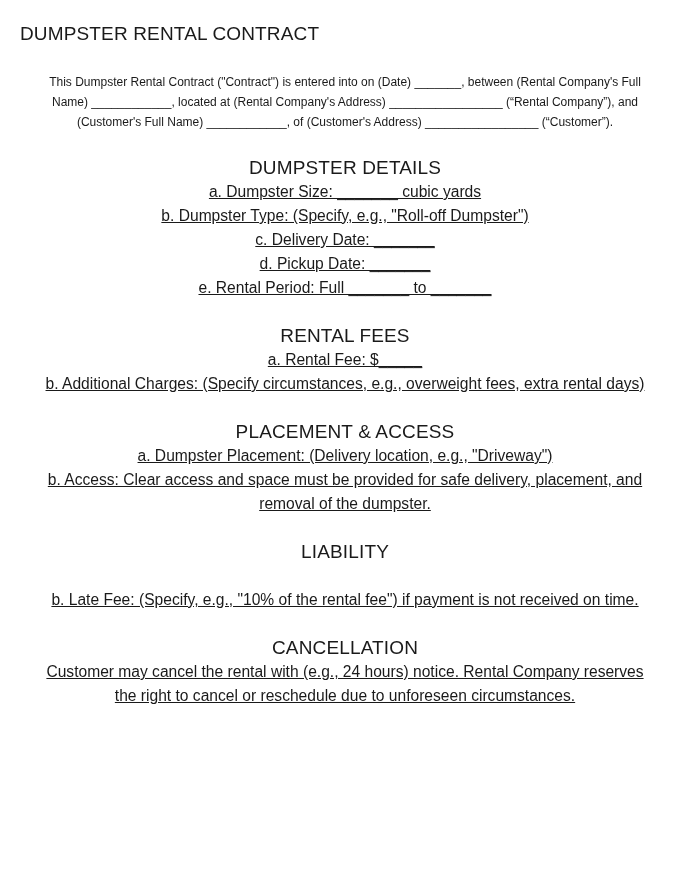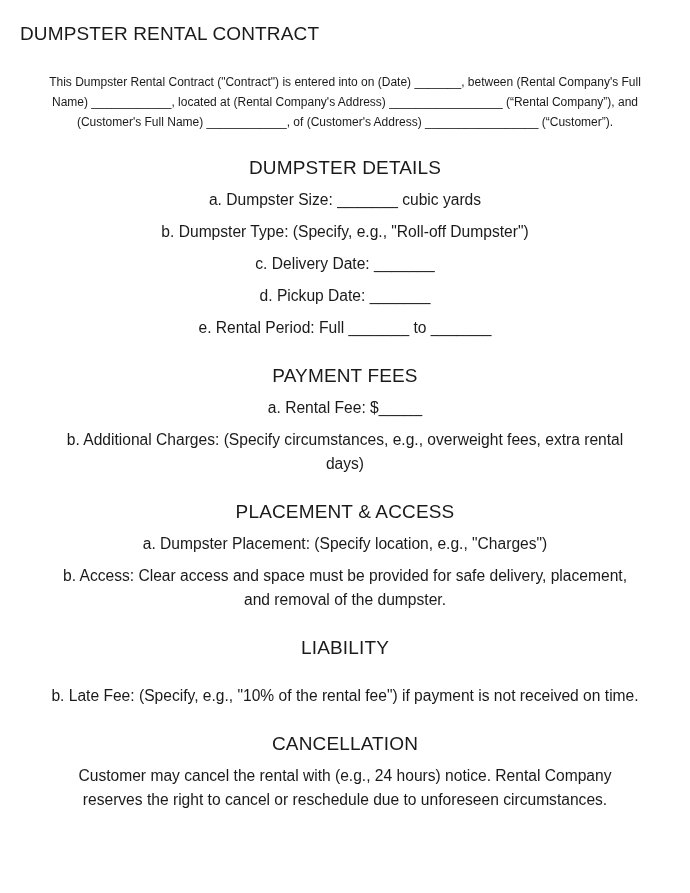--- a/index.html
+++ b/index.html
@@ -48,21 +48,22 @@
     font-size: 19px;
     line-height: 24px;
     font-weight: 400;
     letter-spacing: 0.15px;
     margin: 0;
   }
   .item {
     text-align: center;
     font-size: 15.6px;
     line-height: 24px;
-    margin: 8px;
+    margin: 0;
+    text-decoration: underline;
   }
 </style>
 </head>
 <body>
 
 <div class="page">
 
   <h1 class="doc-title">DUMPSTER RENTAL CONTRACT</h1>
 
   <div class="block">
@@ -72,27 +73,27 @@
   <div id="sections-container">
       <div class="block">
         <h2 class="section-heading">DUMPSTER DETAILS</h2>
         <p class="item">a. Dumpster Size: _______ cubic yards</p>
         <p class="item">b. Dumpster Type: (Specify, e.g., "Roll-off Dumpster")</p>
         <p class="item">c. Delivery Date: _______</p>
         <p class="item">d. Pickup Date: _______</p>
         <p class="item">e. Rental Period: Full _______ to _______</p>
       </div>
       <div class="block">
-        <h2 class="section-heading">PAYMENT FEES</h2>
+        <h2 class="section-heading">RENTAL FEES</h2>
         <p class="item">a. Rental Fee: $_____</p>
         <p class="item">b. Additional Charges: (Specify circumstances, e.g., overweight fees, extra rental days)</p>
       </div>
       <div class="block">
         <h2 class="section-heading">PLACEMENT &amp; ACCESS</h2>
-        <p class="item">a. Dumpster Placement: (Specify location, e.g., "Charges")</p>
+        <p class="item">a. Dumpster Placement: (Delivery location, e.g., "Driveway")</p>
         <p class="item">b. Access: Clear access and space must be provided for safe delivery, placement, and removal of the dumpster.</p>
       </div>
       <div class="block">
         <h2 class="section-heading">LIABILITY</h2>
       </div>
       <div class="block">
         <p class="item">b. Late Fee: (Specify, e.g., "10% of the rental fee") if payment is not received on time.</p>
       </div>
       <div class="block">
         <h2 class="section-heading">CANCELLATION</h2>

